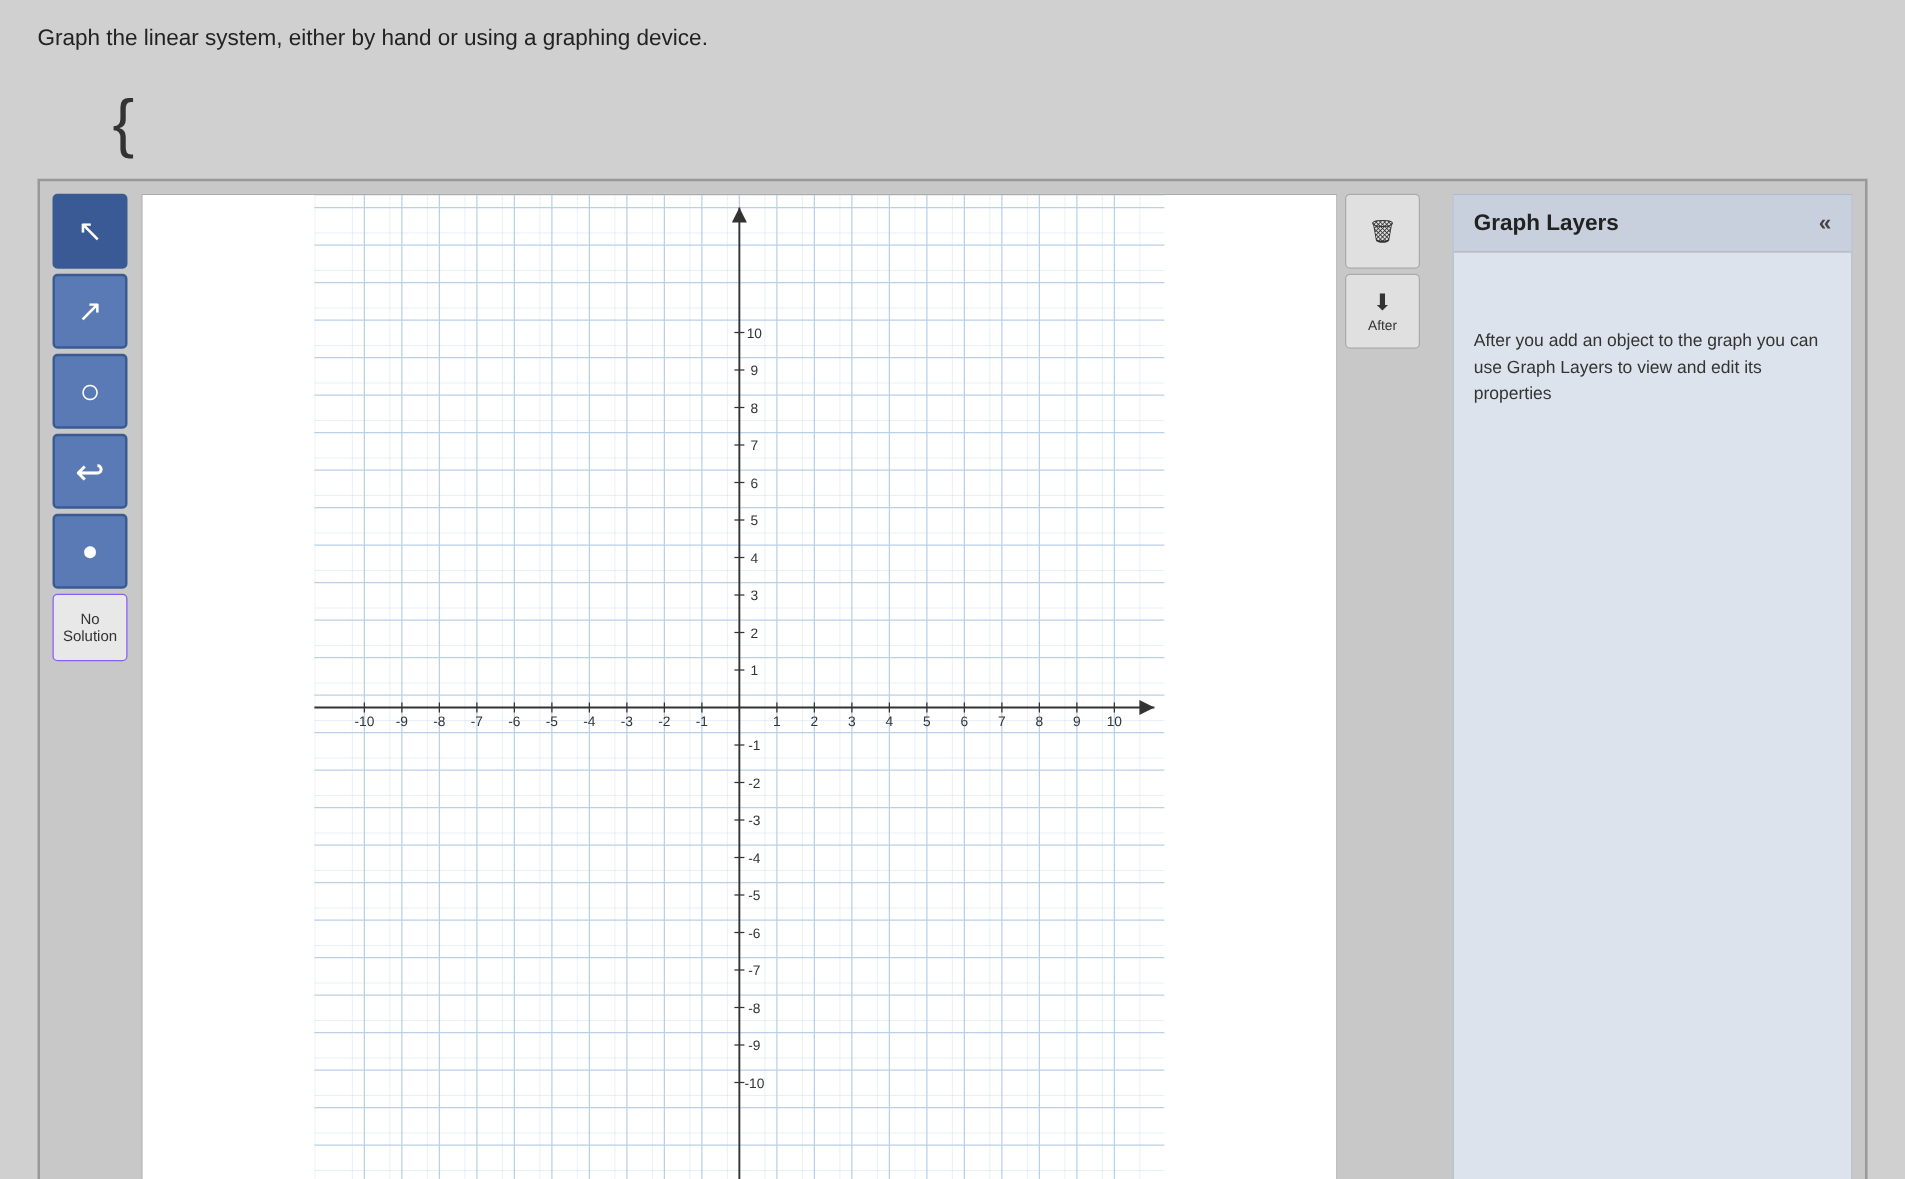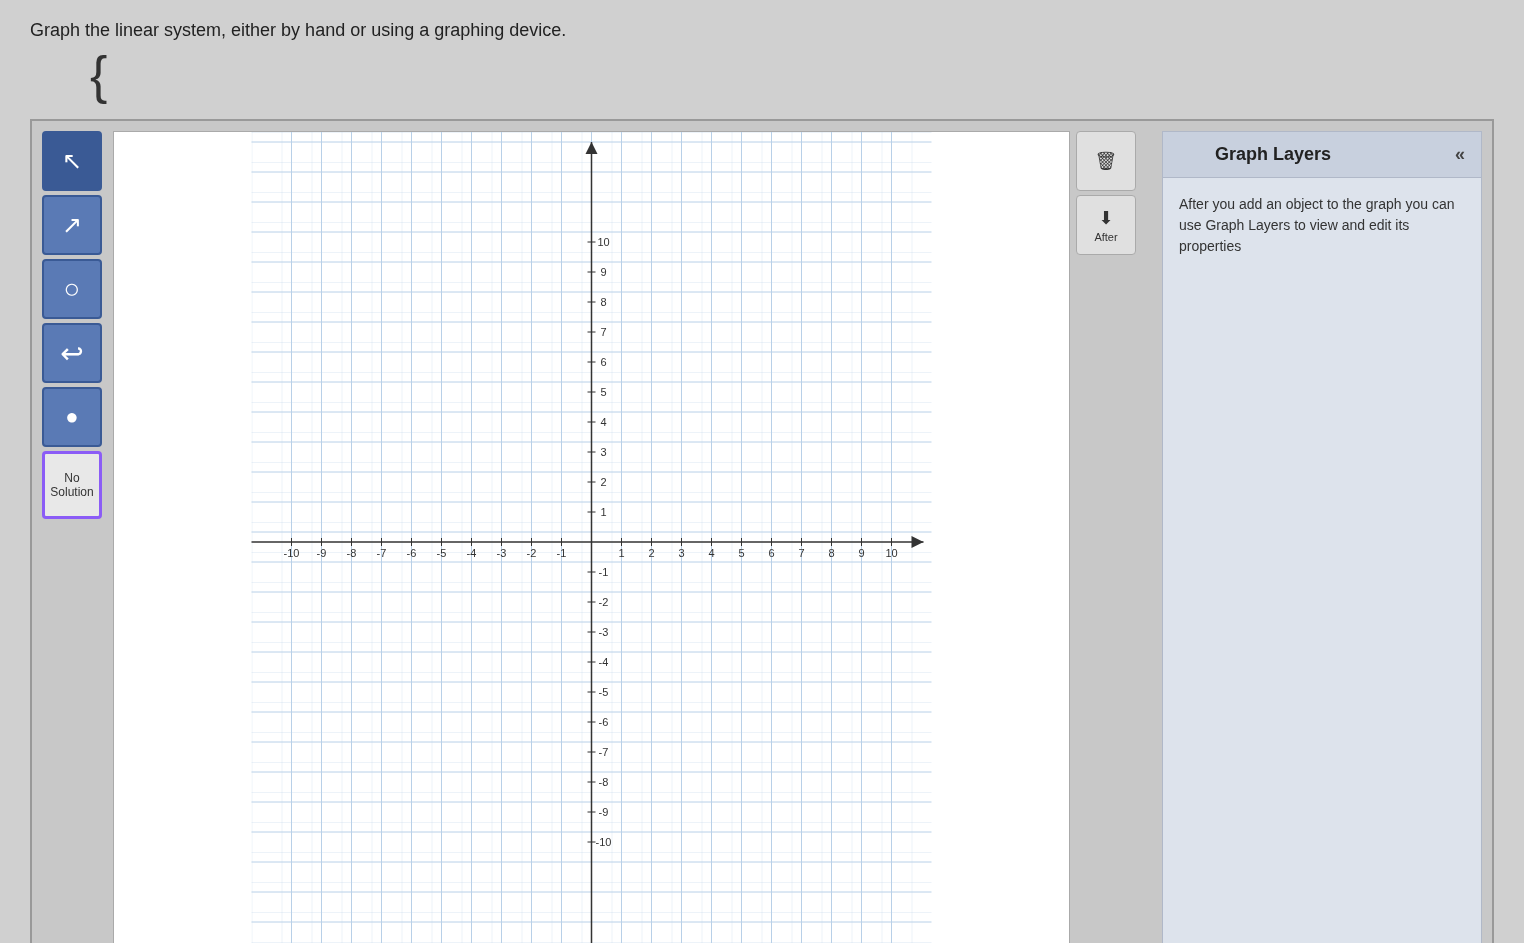--- a/index.html
+++ b/index.html
@@ -7,21 +7,21 @@
       font-family: Arial, sans-serif;
       background: #d0d0d0;
       width: 1524px;
       min-height: 943px;
       padding: 20px 30px;
     }
 
     .problem-text {
       font-size: 18px;
       color: #222;
-      margin-bottom: 8px;
+      margin-bottom: 32px;
     }
 
     .equation-container {
       display: flex;
       align-items: center;
       margin-bottom: 18px;
       margin-left: 60px;
     }
 
     .brace {
@@ -73,25 +73,25 @@
       cursor: pointer;
       color: white;
       font-size: 24px;
     }
 
     .tool-btn.active {
       background: #3a5a95;
     }
 
     .tool-btn.no-solution {
-      height: 68px;
+      height: 54px;
       font-size: 12px;
       color: #333;
       background: #e8e8e8;
-      border: 3px solid #8b5cf6;
+      border: 1px solid #8b5cf6;
       line-height: 1.2;
       text-align: center;
     }
 
     
     .graph-wrapper {
       flex: 1;
       background: white;
       border: 1px solid #aaa;
       position: relative;
@@ -146,37 +146,37 @@
       justify-content: space-between;
       padding: 12px 16px;
       background: #c8d0de;
       border-bottom: 1px solid #b0b8c8;
     }
 
     .panel-title {
       font-size: 18px;
       font-weight: bold;
       color: #222;
-      margin-left: 36px;
     }
 
     .collapse-btn {
       font-size: 18px;
       color: #444;
       cursor: pointer;
       background: none;
       border: none;
       font-weight: bold;
     }
 
     .panel-content {
       padding: 16px;
       font-size: 14px;
       color: #333;
       line-height: 1.5;
+      margin-top: 44px;
     }
   </style>
 </head>
 <body>
 
 <div class="problem-text">Graph the linear system, either by hand or using a graphing device.</div>
 
 <div class="equation-container">
   <div class="brace">{</div>
 </div>

